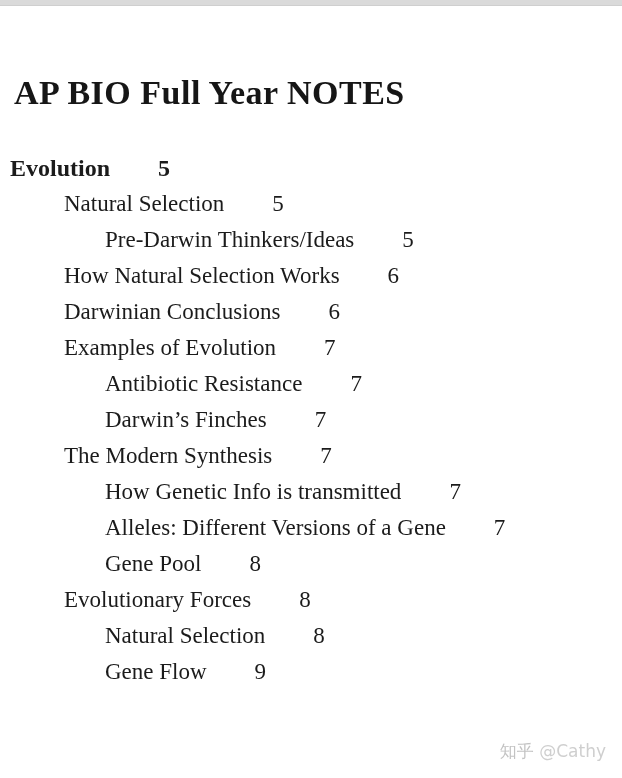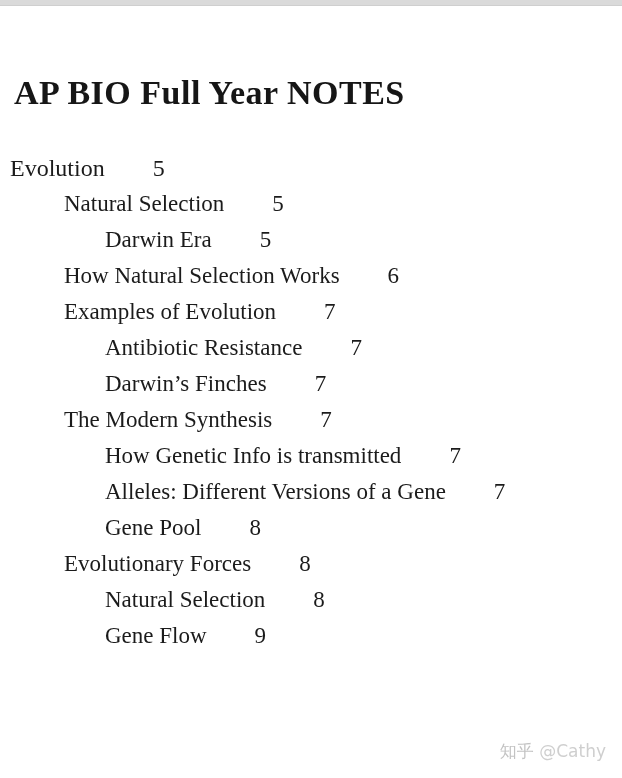--- a/index.html
+++ b/index.html
@@ -31,21 +31,21 @@
     left: 0; top: 150px;
     width: 622px;
   }
   .toc-row {
     height: 36px;
     line-height: 36px;
     font-size: 23px;
     color: #1b1b1b;
     white-space: nowrap;
   }
-  .toc-row.level-0 { padding-left: 10px; font-weight: 400; font-size: 24px; }
+  .toc-row.level-0 { padding-left: 10px; font-weight: 700; font-size: 24px; }
   .toc-row.level-1 { padding-left: 64px; }
   .toc-row.level-2 { padding-left: 105px; }
   .toc-page { display: inline-block; margin-left: 48px; }
   .watermark {
     position: absolute;
     right: 16px; bottom: 15px;
     font-family: "DejaVu Sans", "Liberation Sans", sans-serif;
     font-size: 17px;
     white-space: nowrap;
     text-shadow: 1px 1px 0 #ffffff;
@@ -56,22 +56,23 @@
 </head>
 <body>
 
 <div class="top-bar"></div>
 
 <h1 class="doc-title">AP BIO Full Year NOTES</h1>
 
 <div class="toc-list">
     <div class="toc-row level-0"><span class="toc-label">Evolution</span><span class="toc-page">5</span></div>
     <div class="toc-row level-1"><span class="toc-label">Natural Selection</span><span class="toc-page">5</span></div>
-    <div class="toc-row level-2"><span class="toc-label">Darwin Era</span><span class="toc-page">5</span></div>
+    <div class="toc-row level-2"><span class="toc-label">Pre-Darwin Thinkers/Ideas</span><span class="toc-page">5</span></div>
     <div class="toc-row level-1"><span class="toc-label">How Natural Selection Works</span><span class="toc-page">6</span></div>
+    <div class="toc-row level-1"><span class="toc-label">Darwinian Conclusions</span><span class="toc-page">6</span></div>
     <div class="toc-row level-1"><span class="toc-label">Examples of Evolution</span><span class="toc-page">7</span></div>
     <div class="toc-row level-2"><span class="toc-label">Antibiotic Resistance</span><span class="toc-page">7</span></div>
     <div class="toc-row level-2"><span class="toc-label">Darwin’s Finches</span><span class="toc-page">7</span></div>
     <div class="toc-row level-1"><span class="toc-label">The Modern Synthesis</span><span class="toc-page">7</span></div>
     <div class="toc-row level-2"><span class="toc-label">How Genetic Info is transmitted</span><span class="toc-page">7</span></div>
     <div class="toc-row level-2"><span class="toc-label">Alleles: Different Versions of a Gene</span><span class="toc-page">7</span></div>
     <div class="toc-row level-2"><span class="toc-label">Gene Pool</span><span class="toc-page">8</span></div>
     <div class="toc-row level-1"><span class="toc-label">Evolutionary Forces</span><span class="toc-page">8</span></div>
     <div class="toc-row level-2"><span class="toc-label">Natural Selection</span><span class="toc-page">8</span></div>
     <div class="toc-row level-2"><span class="toc-label">Gene Flow</span><span class="toc-page">9</span></div>

